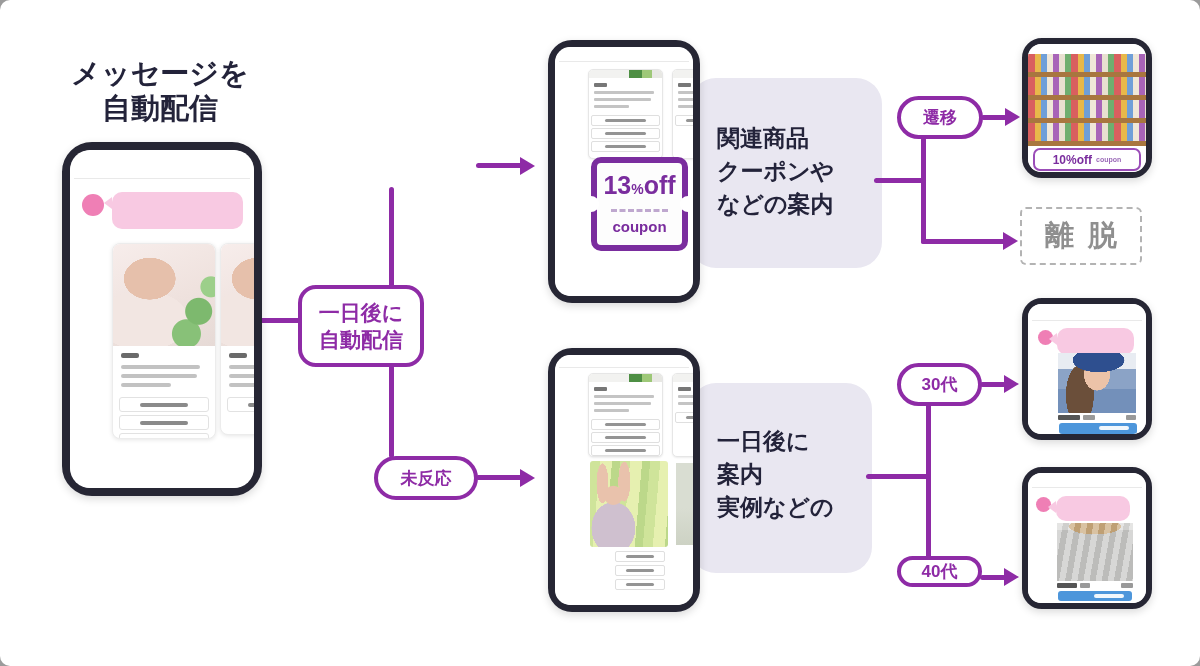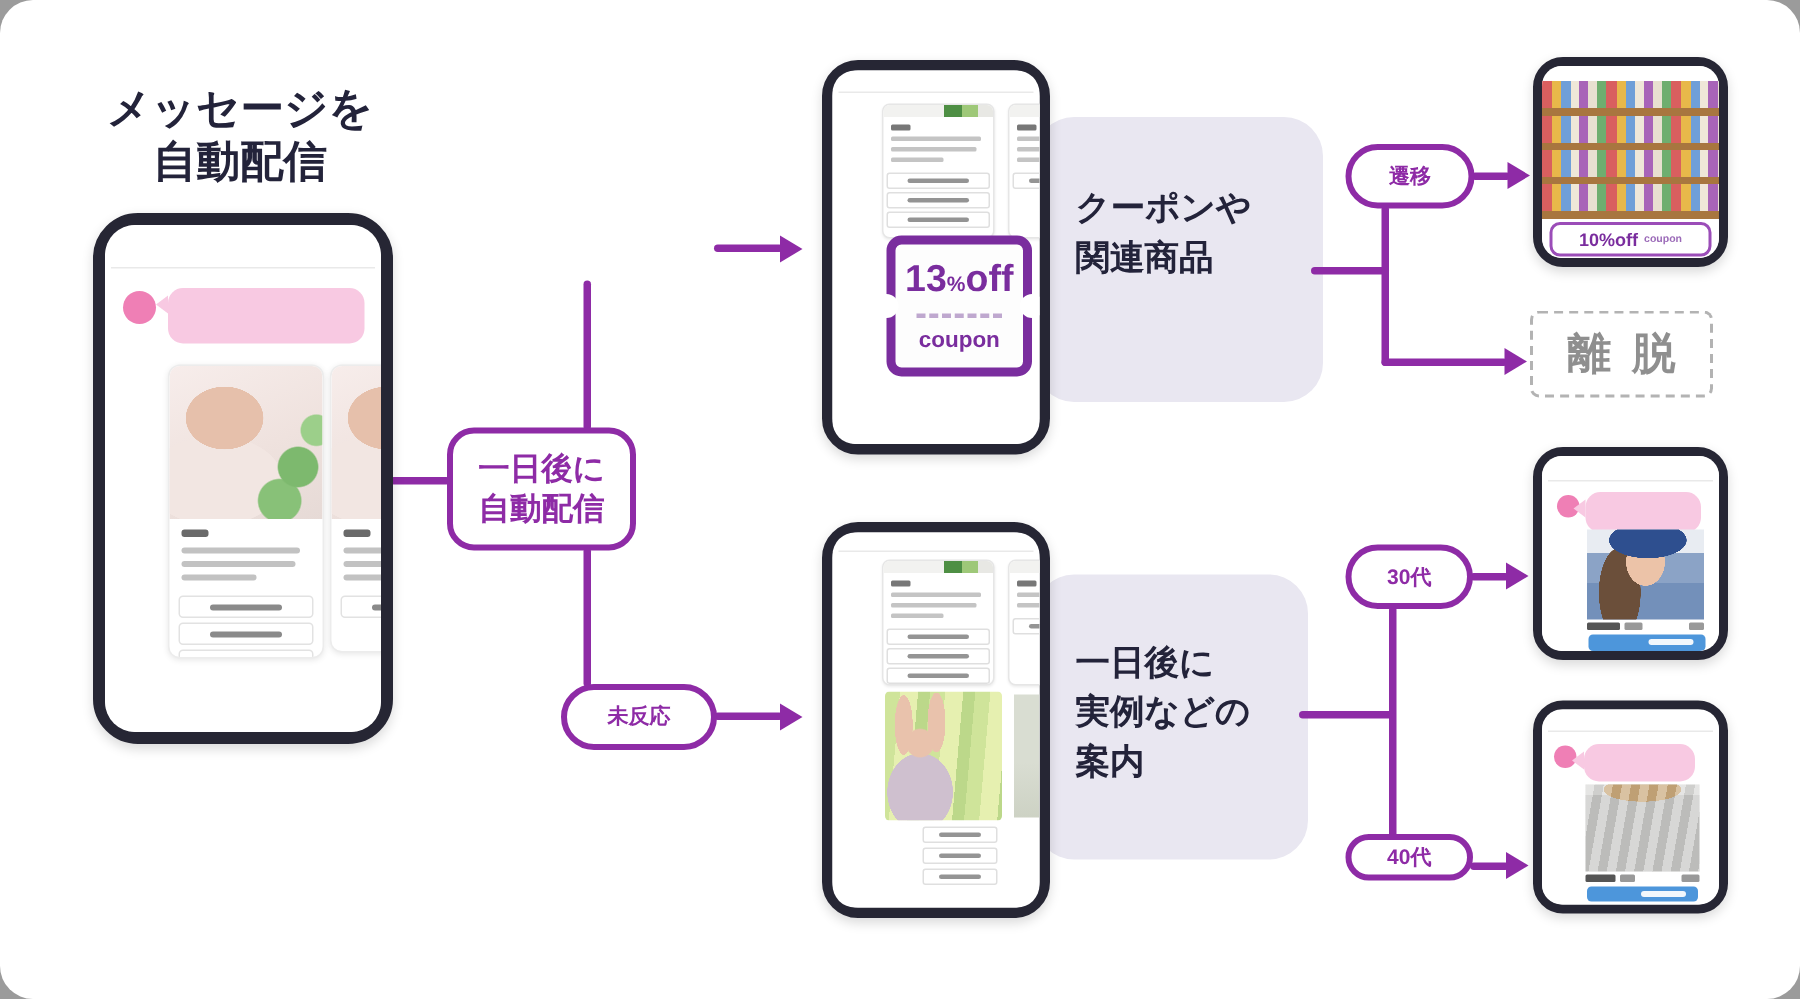--- a/index.html
+++ b/index.html
@@ -1,28 +1,28 @@
 <!DOCTYPE html>
 <html style="--accent: #8E2BA6; --coupon-purple: #7A2D9E; --pink-bubble: #F8C9E2; --pink-avatar: #EF7FB5; --info-box-bg: #E9E7F1; --dark-text: #23233A; --exit-gray: #8F8F8F; --blue-button: #4D96DB;"><head>
 <meta charset="utf-8">
 <style>
   * { margin:0; padding:0; box-sizing:border-box; }
   html,body { width:1200px; height:666px; }
   body { background:#9b9b9b; font-family:"Liberation Sans","DejaVu Sans",sans-serif; }
   #canvas { position:absolute; left:0; top:0; width:1200px; height:666px; background:#fff;
-            border-radius:22px; overflow:hidden; }
+            border-radius:10px; overflow:hidden; }
 
   
   .hline,.vline { position:absolute; background:var(--accent,#8E2BA6); border-radius:2.5px; z-index:1; }
   .hline { height:5px; } .vline { width:5px; }
   .ah { position:absolute; width:0; height:0; border-top:9px solid transparent;
         border-bottom:9px solid transparent; border-left:15px solid var(--accent,#8E2BA6); z-index:1; }
   .pill { position:absolute; display:flex; align-items:center; justify-content:center;
           background:#fff; border:4px solid var(--accent,#8E2BA6); border-radius:999px;
-          color:var(--accent,#8E2BA6); font-weight:bold; font-size:14px; z-index:2; }
+          color:var(--accent,#8E2BA6); font-weight:bold; font-size:17px; z-index:2; }
   .node { position:absolute; display:flex; flex-direction:column; align-items:center; justify-content:center;
           background:#fff; border:4px solid var(--accent,#8E2BA6); border-radius:18px;
           color:var(--accent,#8E2BA6); font-weight:bold; font-size:21px; line-height:27px; z-index:2; }
   .info { position:absolute; background:var(--info-box-bg,#E9E7F1); border-radius:26px;
           color:var(--dark-text,#23233A); font-weight:bold; font-size:23px; line-height:33px;
           padding:44px 0 0 27px; z-index:1; }
   .title { position:absolute; left:40px; top:56px; width:240px; text-align:center;
            color:var(--dark-text,#23233A); font-weight:bold; font-size:29px; line-height:35px; }
   .exit { position:absolute; background:#fff; border:2px dashed #b3b3b3; border-radius:6px;
           display:flex; align-items:center; justify-content:center;
@@ -179,22 +179,23 @@
   <div class="ah" style="left:520px;top:157px;"></div>
 
   <div class="vline" style="left:389px;top:365px;height:93px;"></div>
   <div class="pill" style="left:374px;top:456px;width:104px;height:44px;">
     <span>未反応</span>
   </div>
   <div class="hline" style="left:476px;top:475px;width:46px;"></div>
   <div class="ah" style="left:520px;top:469px;"></div>
 
   <div class="info" style="left:690px;top:78px;width:192px;height:190px;">
+    <div>関連商品</div>
     <div>クーポンや</div>
-    <div>関連商品</div>
+    <div>などの案内</div>
   </div>
 
   <div class="phone" style="left:548px;top:40px;width:152px;height:263px;">
     <div class="screen">
       <div class="phdr" style="top:14px;"></div>
       <div class="mcard" style="left:33px;top:22px;width:75px;height:90px;">
         <div class="strip"></div>
         <div class="mpad">
           <div class="mname"></div>
           <div class="mline" style="width:95%;"></div>
@@ -252,22 +253,22 @@
       </div>
     </div>
   </div>
 
   <div class="exit" style="left:1020px;top:207px;width:122px;height:58px;">
     <span>離脱</span>
   </div>
 
   <div class="info" style="left:690px;top:383px;width:182px;height:190px;padding-top:42px;">
     <div>一日後に</div>
+    <div>案内</div>
     <div>実例などの</div>
-    <div>案内</div>
   </div>
 
   <div class="phone" style="left:548px;top:348px;width:152px;height:264px;">
     <div class="screen">
       <div class="phdr" style="top:12px;"></div>
       <div class="mcard" style="left:33px;top:18px;width:75px;height:84px;">
         <div class="strip"></div>
         <div class="mpad">
           <div class="mname"></div>
           <div class="mline" style="width:95%;"></div>

